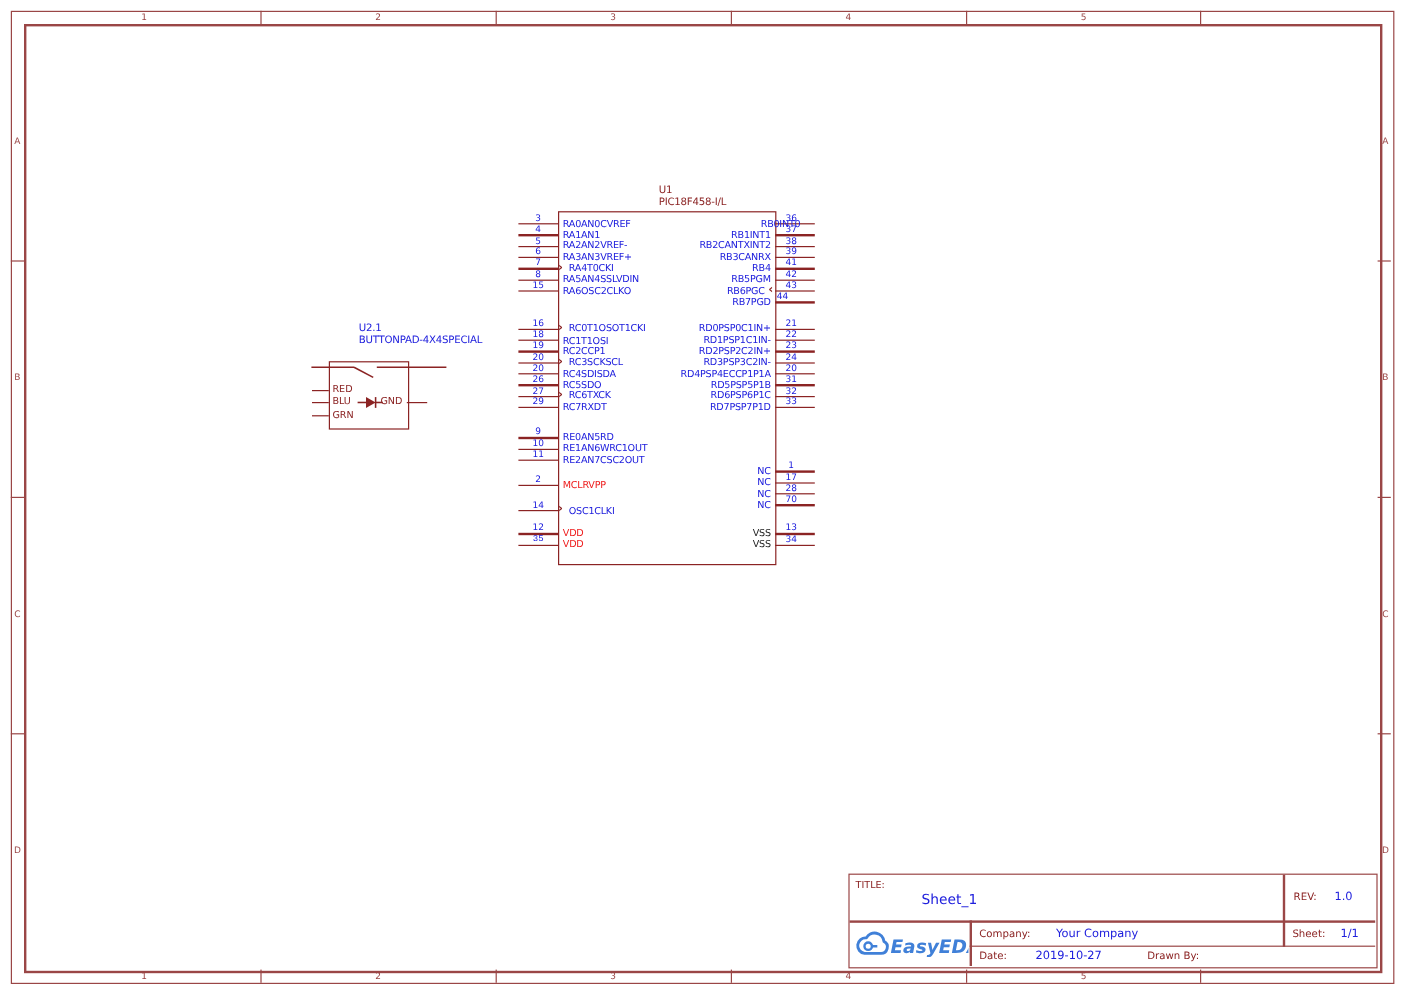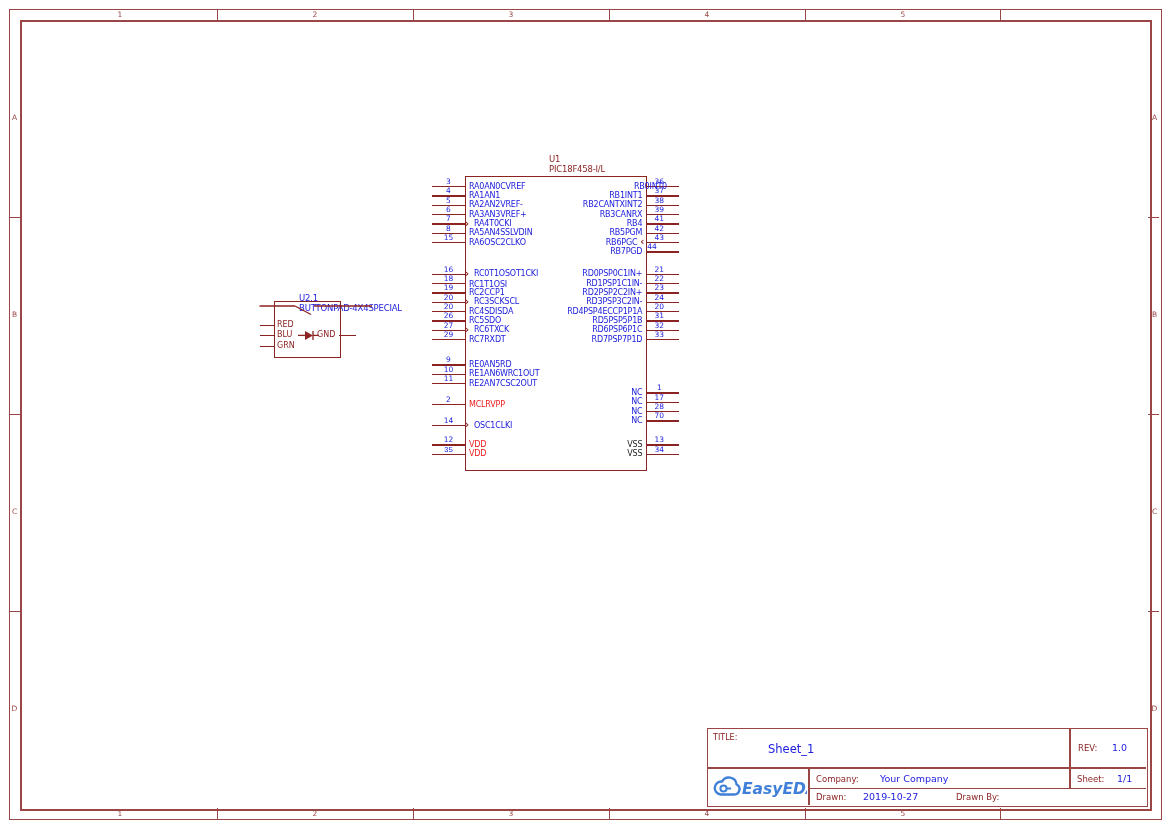--- a/index.html
+++ b/index.html
@@ -14,21 +14,21 @@
   .tick-h{width:11px;height:1px;background:var(--frame);}
   
   .sym-line{background:var(--sym);}
   .sym-box{border:1.3px solid var(--sym);background:transparent;}
   .pin-num{font-size:7.5px;line-height:8px;height:8px;text-align:center;color:var(--blue);}
   .pin-name{font-size:8px;line-height:10px;color:var(--blue);white-space:nowrap;letter-spacing:-0.2px;}
   .pin-name.red{color:var(--red);}
   .pin-name.black{color:var(--black);}
   .clock-arrow{font-size:10px;line-height:10px;color:var(--sym);font-weight:bold;}
   .ref-label{font-size:8.5px;line-height:9.5px;color:var(--sym);white-space:nowrap;letter-spacing:-0.2px;}
-  .ref-label.blue{color:var(--blue);margin-top:24px;}
+  .ref-label.blue{color:var(--blue);}
   .bp-text{font-size:8px;line-height:10px;color:var(--sym);white-space:nowrap;}
   
   .tb{left:707px;top:728px;width:441px;height:79px;border:1.5px solid var(--frame);box-sizing:border-box;}
   .tb-line{background:var(--frame);position:absolute;}
   .tb-label{color:var(--sym);font-size:8.5px;white-space:nowrap;}
   .tb-value{color:var(--blue);font-size:9.5px;white-space:nowrap;}
 </style>
 </head>
 <body>
 
@@ -267,16 +267,16 @@
     <path d="M 15.6 16.5 h 4.5" stroke="#4080d8" stroke-width="2"></path>
     <text x="31" y="22" font-style="italic" font-weight="bold" font-size="15.5" font-family="DejaVu Sans, sans-serif" fill="#4080d8" id="logo-text">EasyEDA</text>
   </svg>
 
   <div class="abs tb-label" style="left:108px;top:45px;">Company:</div>
   <div class="abs tb-value" style="left:172px;top:44px;">Your Company</div>
 
   <div class="abs tb-label" style="left:369px;top:45px;">Sheet:</div>
   <div class="abs tb-value" style="left:409px;top:44px;">1/1</div>
 
-  <div class="abs tb-label" style="left:108px;top:63px;">Drawn:</div>
+  <div class="abs tb-label" style="left:108px;top:63px;">Date:</div>
   <div class="abs tb-value" style="left:155px;top:62px;">2019-10-27</div>
   <div class="abs tb-label" style="left:248px;top:63px;">Drawn By:</div>
 </div>
 
 </body></html>

